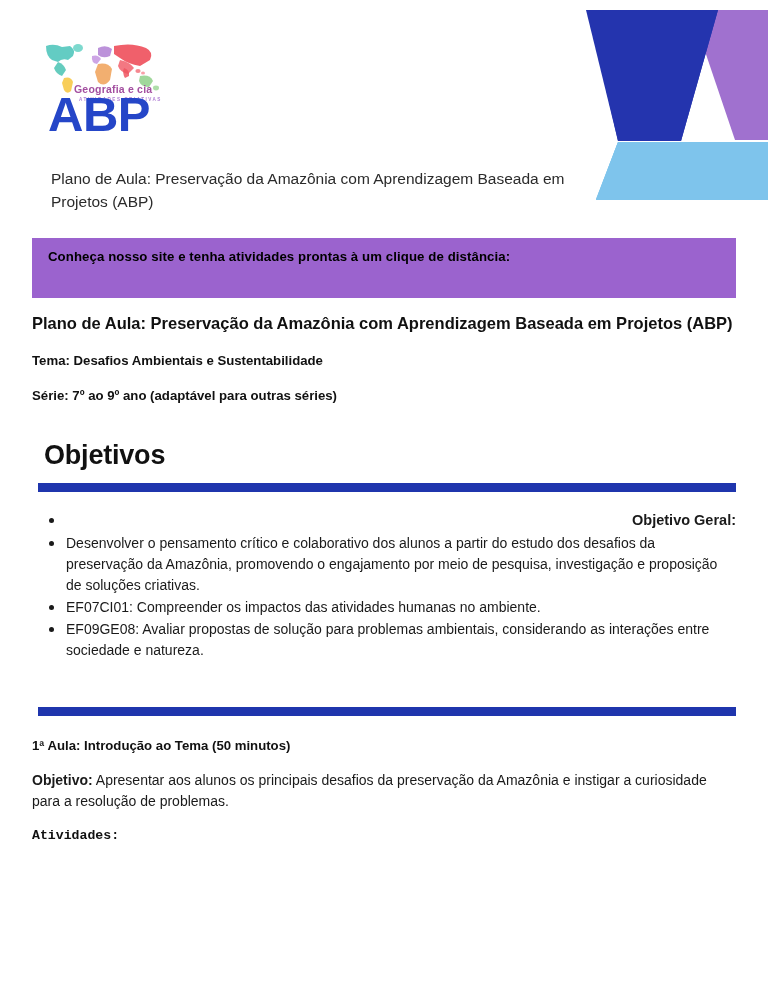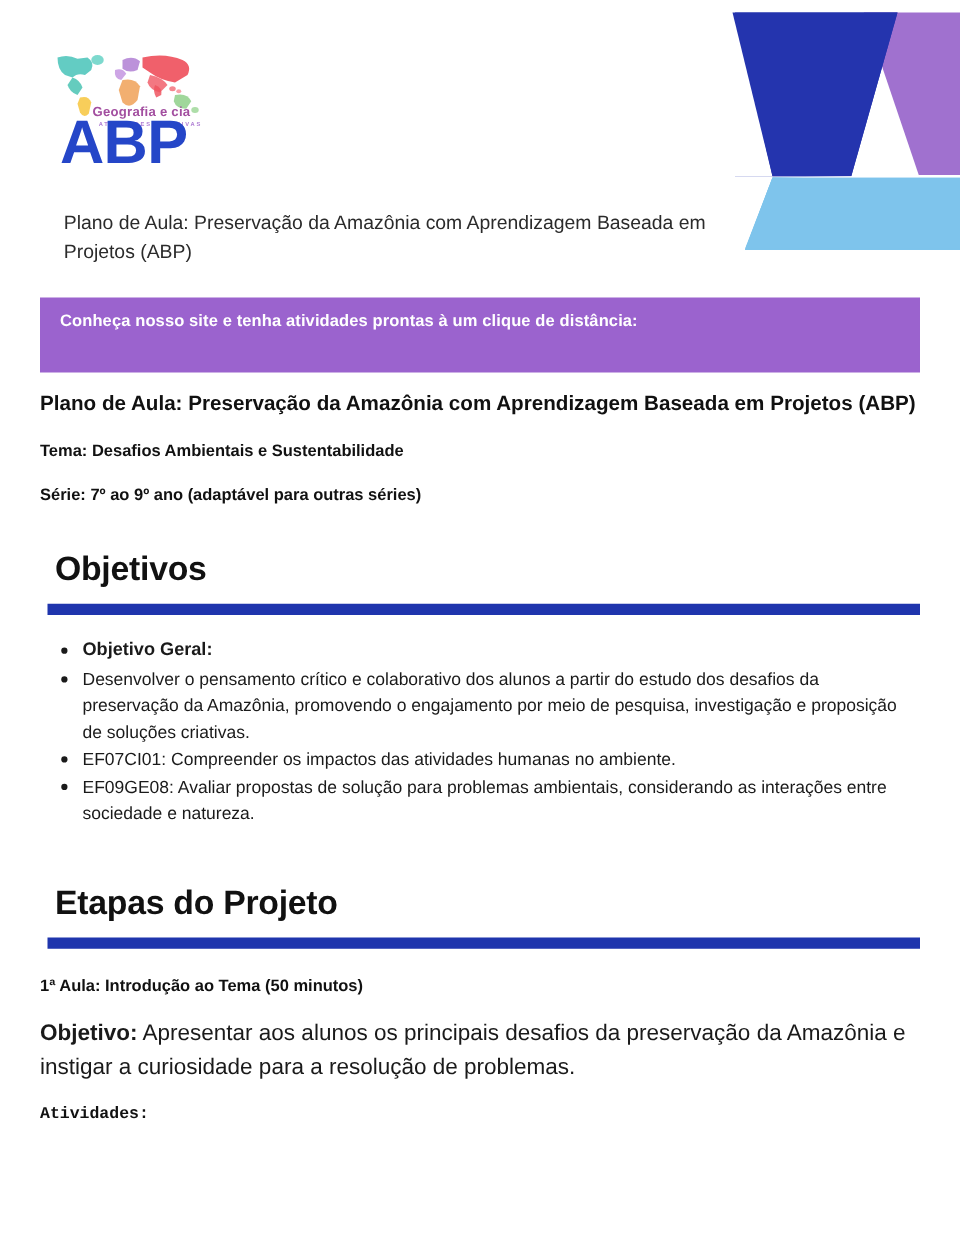--- a/index.html
+++ b/index.html
@@ -75,21 +75,21 @@
     top: 238px;
     width: 704px;
     height: 60px;
     background: #9b63ce;
     box-sizing: border-box;
     padding: 10px 14px 0 16px;
   }
   .promo-line1 {
     font-size: 13.2px;
     font-weight: bold;
-    color: #ffffff;
+    color: #000000;
     letter-spacing: 0.1px;
     line-height: 1.3;
   }
   .promo-linkrow {
     margin-top: 4px;
     display: inline-flex;
     align-items: center;
     gap: 4px;
     background: #a97ad6;
     border-radius: 11px;
@@ -172,25 +172,26 @@
     left: 17px;
     top: 8px;
     width: 5px;
     height: 5px;
     border-radius: 50%;
     background: #1a1a1a;
   }
   .bullets li.bold {
     font-weight: bold;
     font-size: 14.5px;
+    text-align: right;
   }
 
   
   .para {
-    font-size: 18px;
+    font-size: 14px;
     line-height: 1.52;
     color: #1a1a1a;
     margin: 0 0 16px 0;
   }
   .para-label {
     font-weight: bold;
   }
   .step-title {
     font-size: 13.2px;
     font-weight: bold;
@@ -274,21 +275,20 @@
 
       <ul class="bullets">
         <li class="bold">Objetivo Geral:</li>
         <li>Desenvolver o pensamento crítico e colaborativo dos alunos a partir do estudo dos desafios da preservação da Amazônia, promovendo o engajamento por meio de pesquisa, investigação e proposição de soluções criativas.</li>
         <li>EF07CI01: Compreender os impactos das atividades humanas no ambiente.</li>
         <li>EF09GE08: Avaliar propostas de solução para problemas ambientais, considerando as interações entre sociedade e natureza.</li>
       </ul>
     </div>
 
     <div class="section" style="margin-top:46px;">
-      <h2 class="section-heading">Etapas do Projeto</h2>
       <div class="section-rule"></div>
 
       <div style="margin-top:22px;">
         <p class="step-title">1ª Aula: Introdução ao Tema (50 minutos)</p>
         <p class="para"><span class="para-label">Objetivo:</span><span> Apresentar aos alunos os principais desafios da preservação da Amazônia e instigar a curiosidade para a resolução de problemas.</span></p>
         <p class="step-title" style="margin-bottom:12px;font-family:Liberation Mono, monospace;">Atividades:</p>
       </div>
     </div>
 
   </div>

